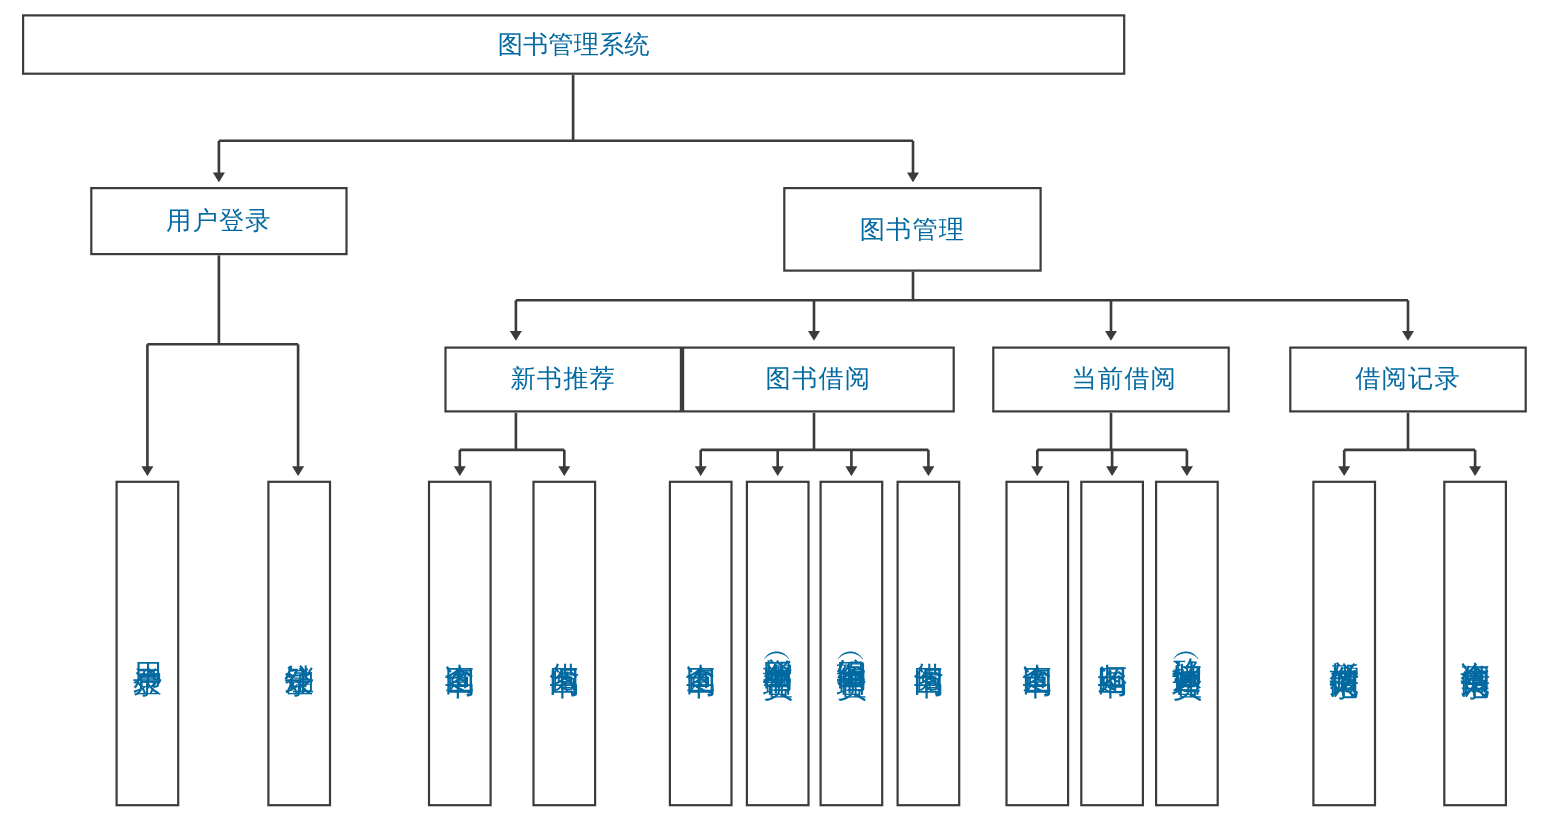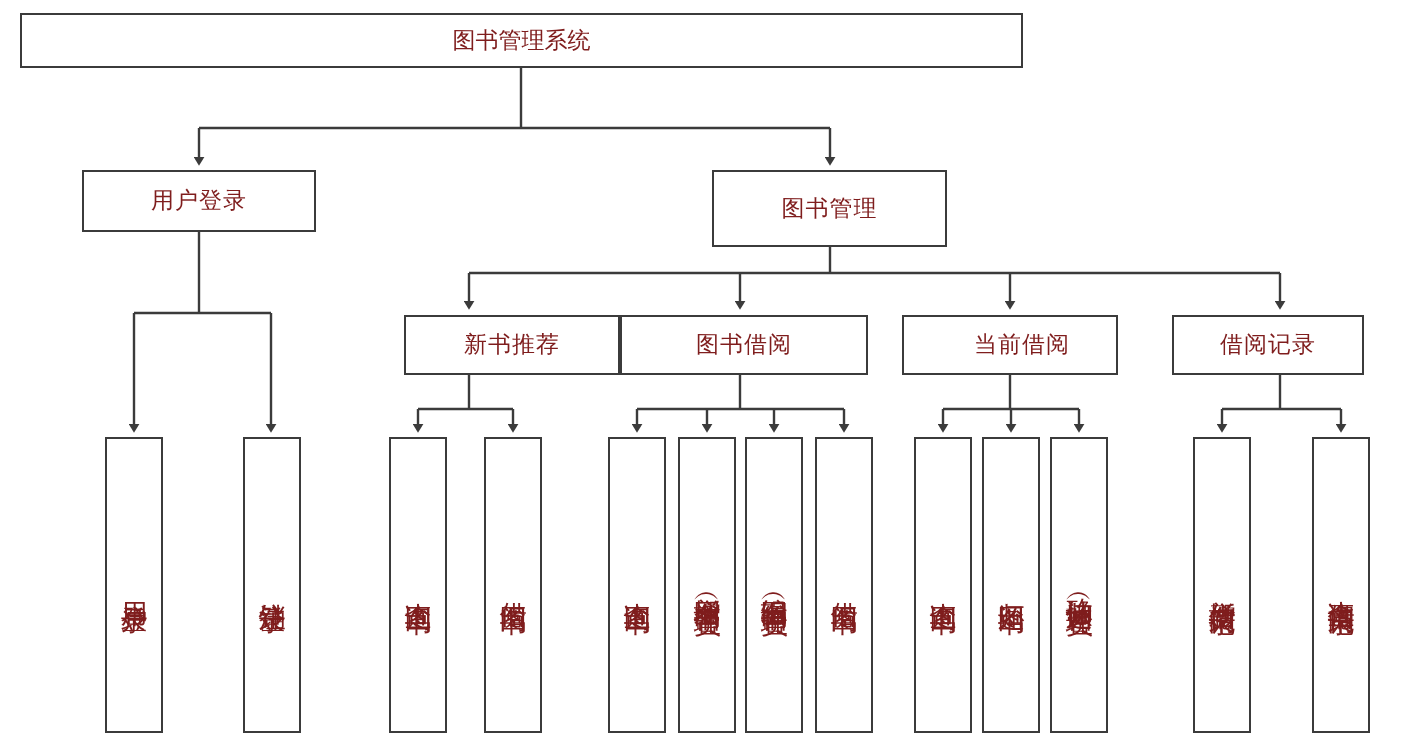--- a/index.html
+++ b/index.html
@@ -26,21 +26,21 @@
     pointer-events: none;
   }
   .node {
     position: absolute;
     box-sizing: border-box;
     border: 2px solid #3b3b3b;
     background: #ffffff;
     display: flex;
     align-items: center;
     justify-content: center;
-    color: #7f1d1d;
+    color: #0369a1;
     text-align: center;
   }
   .node-h {
     font-size: 23px;
     letter-spacing: 1px;
     line-height: 1.2;
   }
   .node-root {
     font-size: 23px;
   }
@@ -135,21 +135,21 @@
 
   <div class="node node-h" style="left:361px; top:315px; width:216px; height:60px;margin-left:43px;">
     <span>新书推荐</span>
   </div>
   <div class="node node-h" style="left:620px; top:315px; width:248px; height:60px;">
     <span>图书借阅</span>
   </div>
   <div class="node node-h" style="left:902px; top:315px; width:216px; height:60px;padding-left:24px;">
     <span>当前借阅</span>
   </div>
-  <div class="node node-h" style="left:1172px; top:315px; width:192px; height:60px;">
+  <div class="node node-h" style="left:1172px; top:315px; width:216px; height:60px;">
     <span>借阅记录</span>
   </div>
 
   <div class="node node-v" style="left:105px; top:437px; width:58px; height:296px;">
     <span class="vlabel">用户登录</span>
   </div>
   <div class="node node-v" style="left:243px; top:437px; width:58px; height:296px;">
     <span class="vlabel">注销登录</span>
   </div>
 

